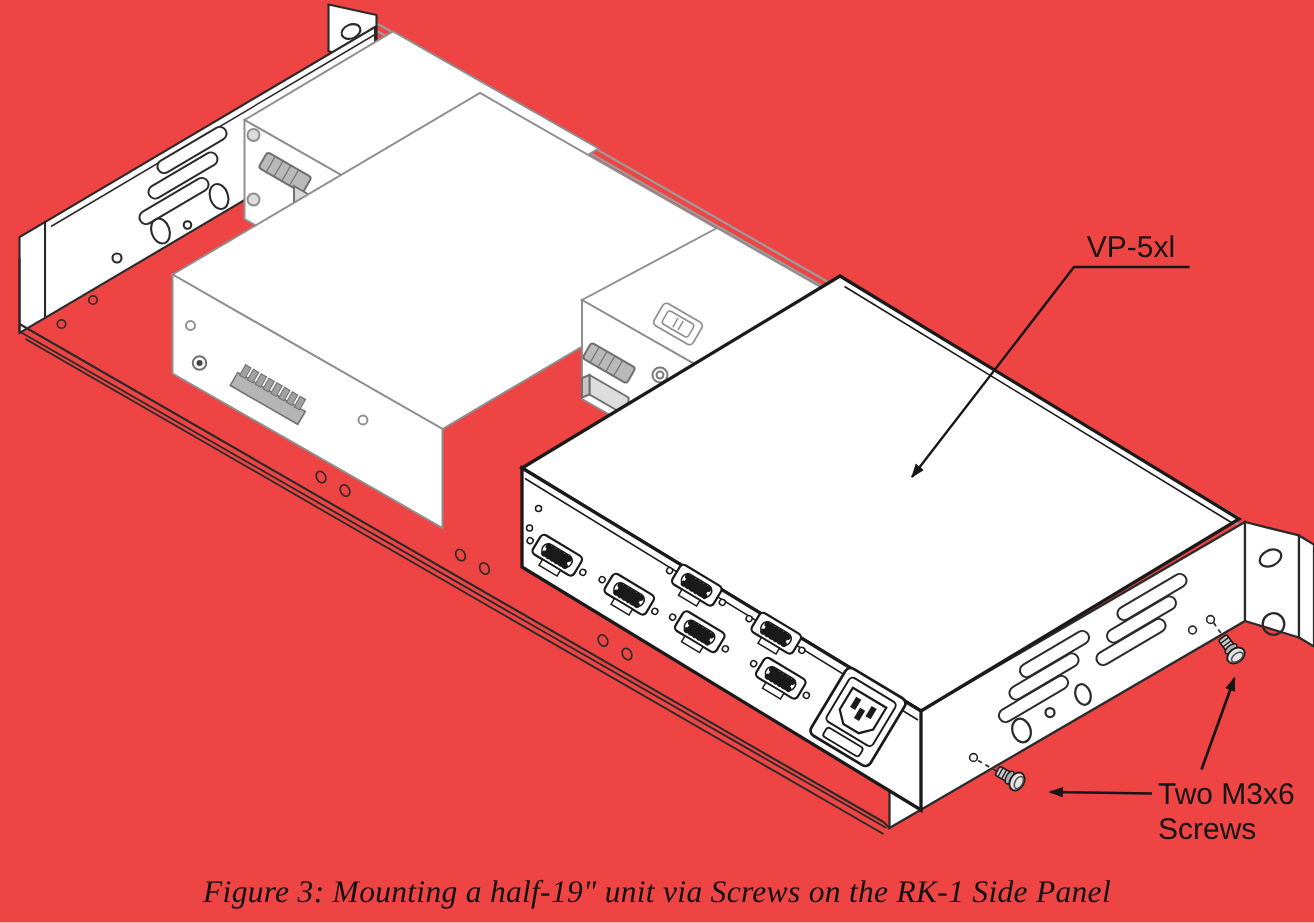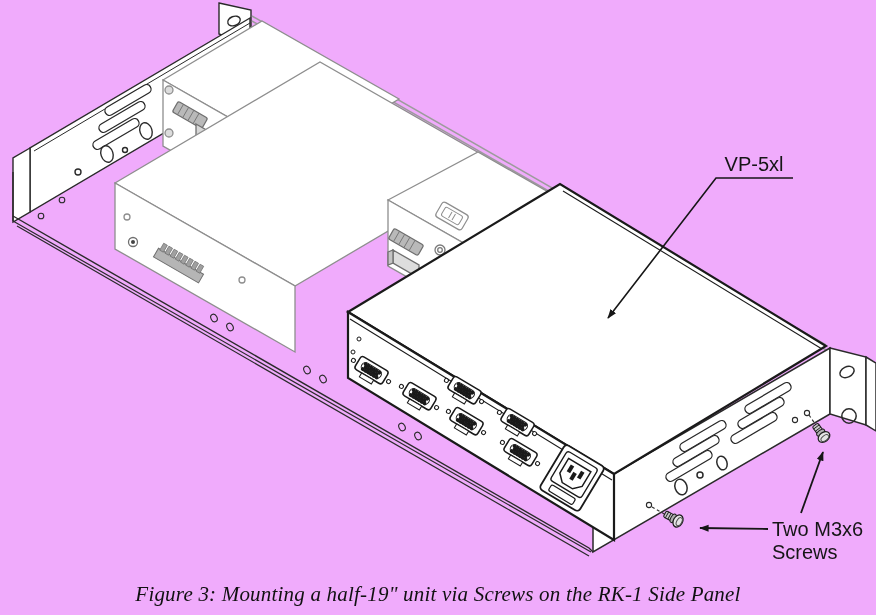--- a/index.html
+++ b/index.html
@@ -1,16 +1,16 @@
 <!DOCTYPE html>
 <html><head>
 <meta charset="utf-8">
 <style>
   html,body{margin:0;padding:0;background:#ffffff;}
-  #stage{position:relative;width:876px;height:615px;background:#f0abfc;overflow:hidden;
+  #stage{position:relative;width:876px;height:615px;background:#ef4444;overflow:hidden;
          font-family:"Liberation Sans",sans-serif;}
   svg{position:absolute;left:0;top:0;}
   .lbl{font-family:"Liberation Sans",sans-serif;font-size:20px;fill:#161616;}
   .cap{font-family:"Liberation Serif",serif;font-style:italic;font-size:21px;fill:#111111;letter-spacing:.2px;}
 </style>
 </head>
 <body>
 
 <div id="stage">
 <svg width="876" height="615" viewBox="0 0 876 615">

